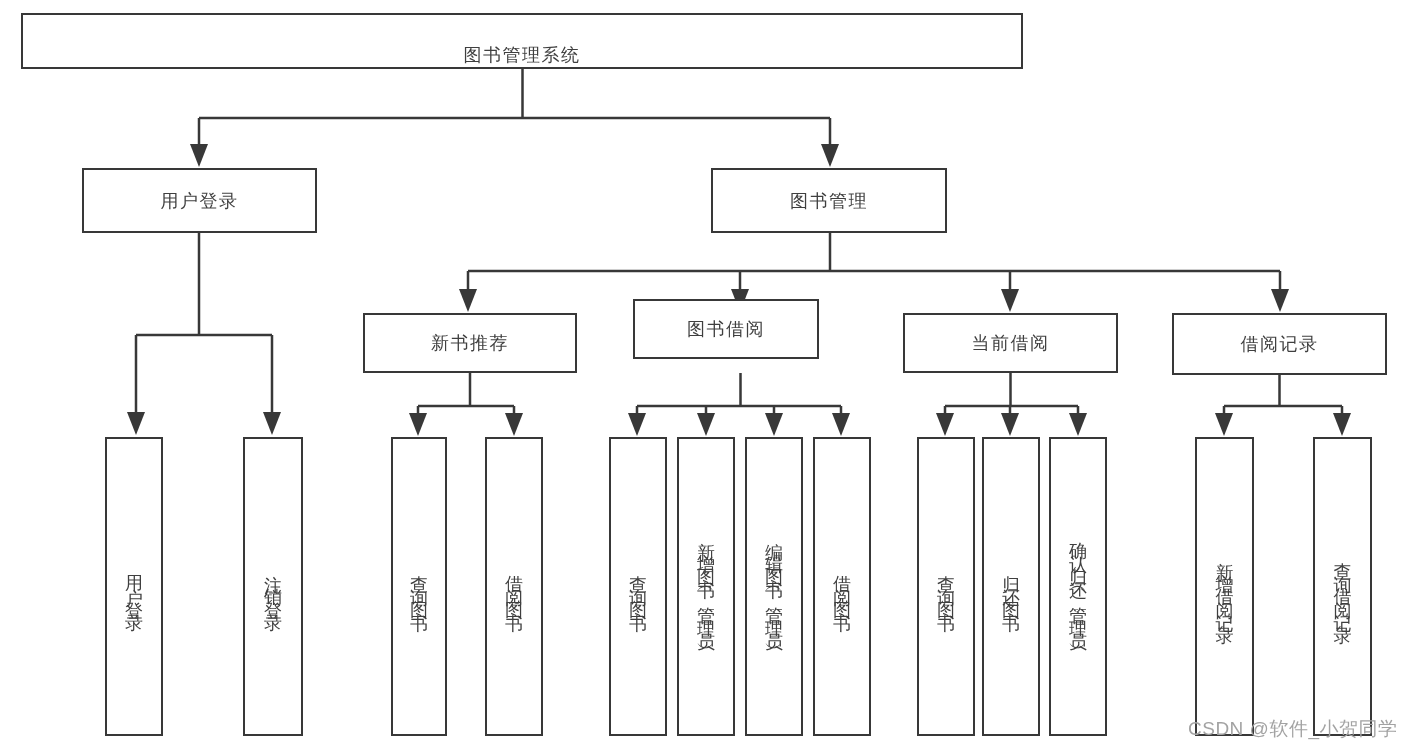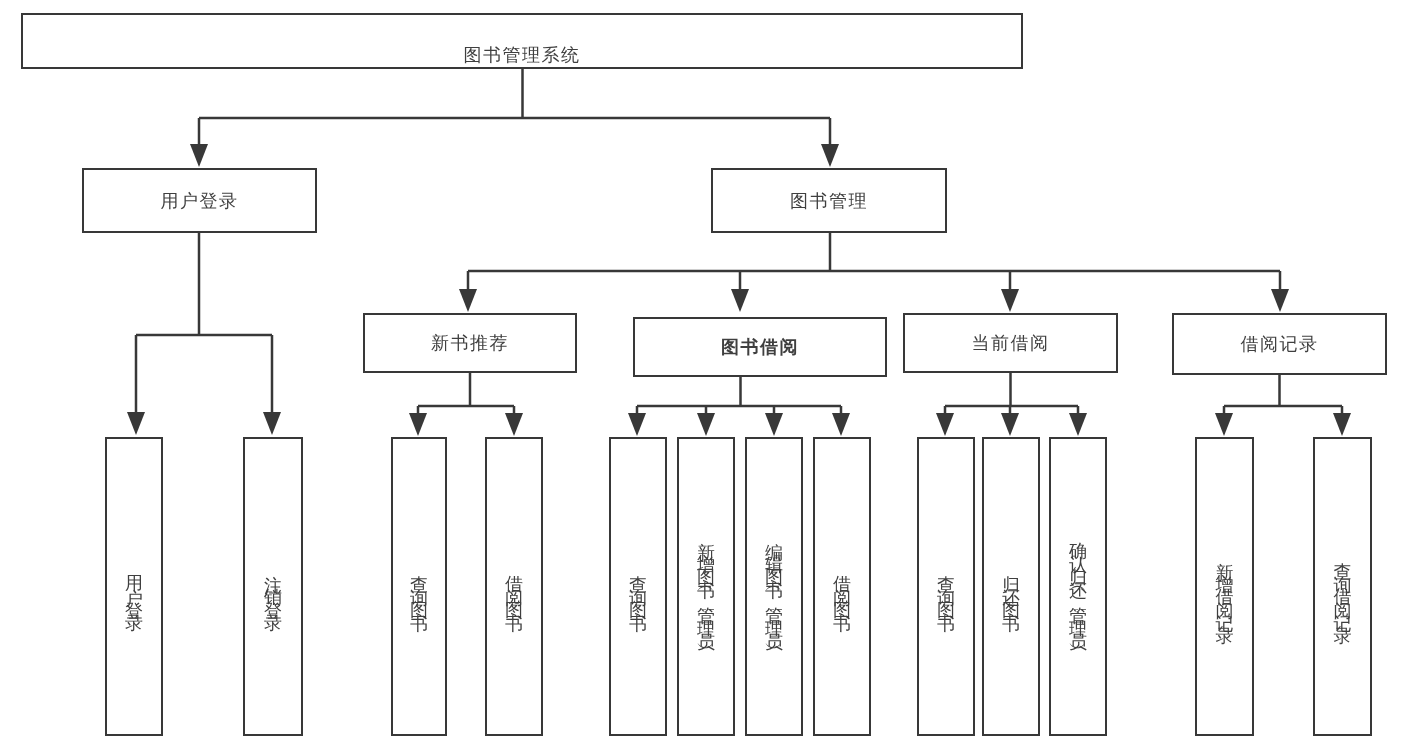--- a/index.html
+++ b/index.html
@@ -38,21 +38,21 @@
     text-orientation:mixed;
     letter-spacing:13px;
     line-height:1;
     white-space:nowrap;
   }
   
   .n-root          {left:21px;  top:13px;  width:1002px; height:56px;align-items:flex-end;}
   .n-user-login    {left:82px;  top:168px; width:235px;  height:65px;}
   .n-book-mgmt     {left:711px; top:168px; width:236px;  height:65px;}
   .n-new-book      {left:363px; top:313px; width:214px;  height:60px;}
-  .n-book-borrow   {left:633px; top:317px; width:254px;  height:60px;font-weight:bold;}
+  .n-book-borrow   {left:633px; top:299px; width:186px;  height:60px;}
   .n-cur-borrow    {left:903px; top:313px; width:215px;  height:60px;}
   .n-borrow-rec    {left:1172px;top:313px; width:215px;  height:62px;}
   
   .leaf{top:437px;height:299px;}
   .l-g1a{left:105px; width:58px;}
   .l-g1b{left:243px; width:60px;}
   .l-g2a{left:391px; width:56px;}
   .l-g2b{left:485px; width:58px;}
   .l-g3a{left:609px; width:58px;}
   .l-g3b{left:677px; width:58px;}
@@ -179,14 +179,15 @@
     <span class="vtext">确认归还（管理员）</span>
   </div>
 
   <div class="node vnode leaf l-g5a">
     <span class="vtext">新增借阅记录</span>
   </div>
   <div class="node vnode leaf l-g5b">
     <span class="vtext">查询借阅记录</span>
   </div>
 
+  <div class="watermark">CSDN @软件_小贺同学</div>
 
 </div>
 
 </body></html>

